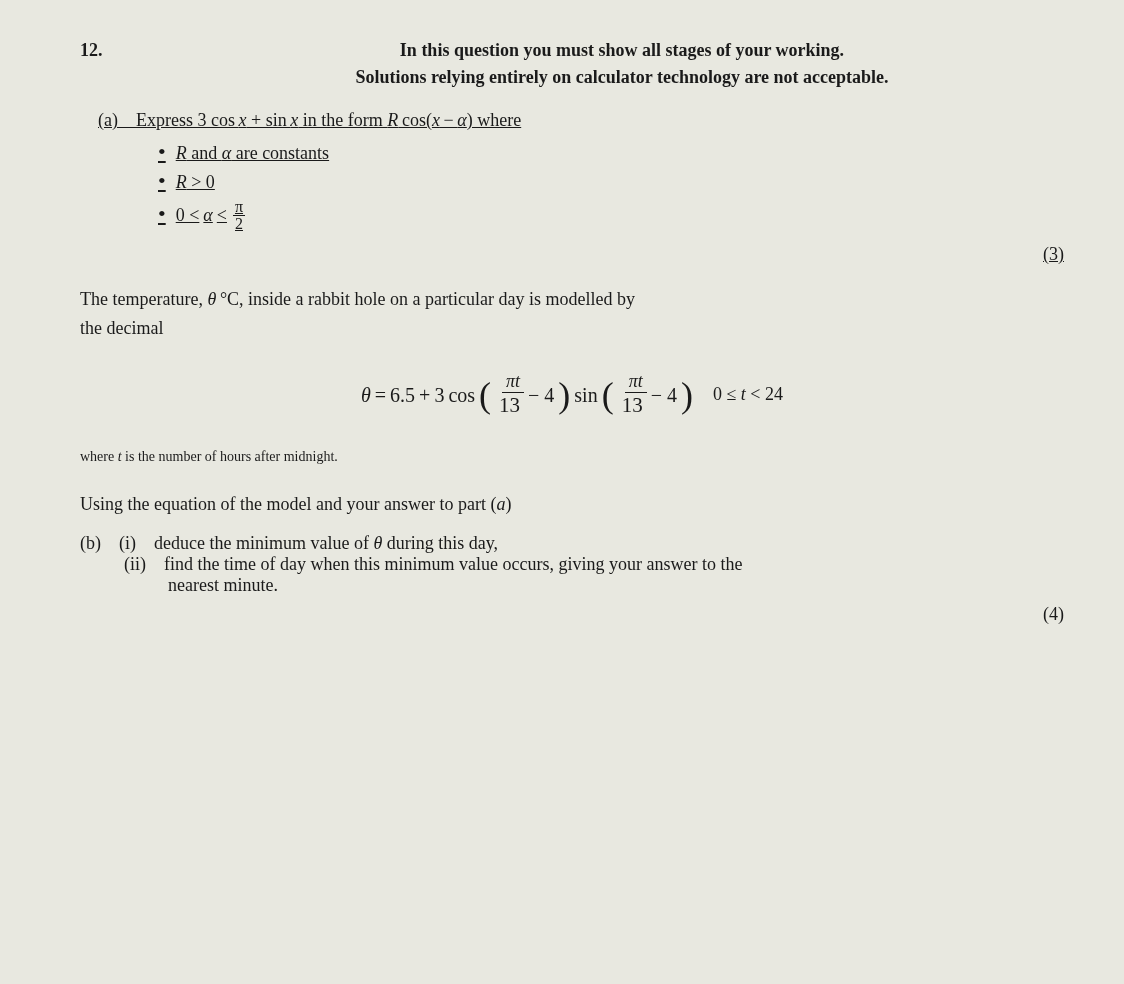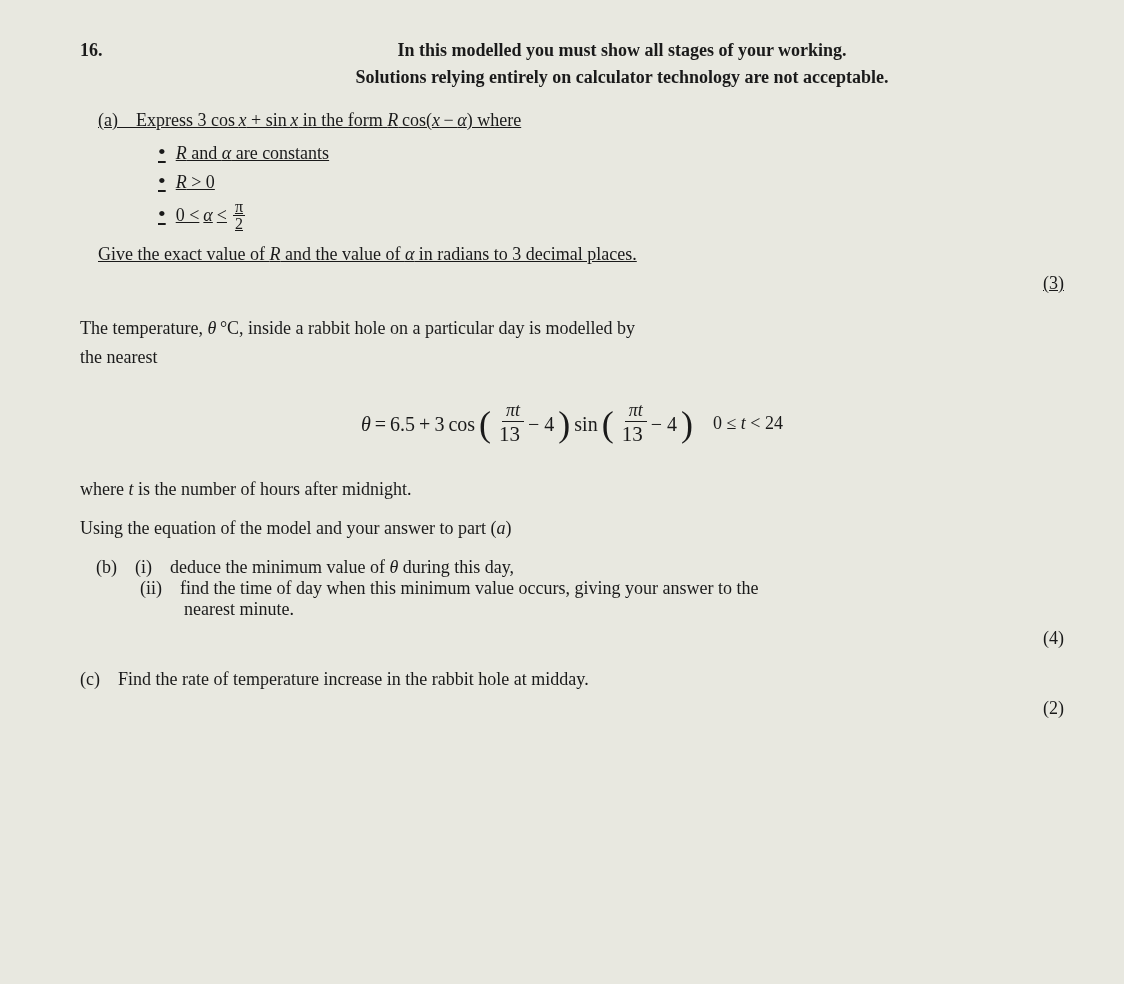--- a/index.html
+++ b/index.html
@@ -164,33 +164,32 @@
     .frac-big .den {
       padding: 1px 4px;
       font-size: 21px;
     }
 
     .constraint-text {
       font-size: 18px;
     }
 
     .where-line {
-      font-size: 18px;
-      margin-bottom: 10px;
+      font-size: 14px;
+      margin-bottom: 21px;
     }
 
     .using-line {
       font-size: 18px;
       margin-bottom: 14px;
     }
 
     .part-b-block {
       margin-top: 14px;
       font-size: 18px;
-      margin-left: 16px;
     }
 
     .sub-part-indent {
       margin-left: 44px;
     }
 
     .part-c-block {
       margin-top: 20px;
       font-size: 18px;
     }
@@ -202,23 +201,23 @@
     .section-spacing {
       margin-bottom: 10px;
     }
   </style>
 </head>
 <body>
 
 <div class="question-container">
 
   <div class="question-header">
-    <div class="question-number">16.</div>
+    <div class="question-number">12.</div>
     <div class="question-title-block">
-      <div class="bold-line">In this modelled you must show all stages of your working.</div>
+      <div class="bold-line">In this question you must show all stages of your working.</div>
       <div class="bold-line">Solutions relying entirely on calculator technology are not acceptable.</div>
     </div>
   </div>
 
   <div class="part-a-block">
     <div class="part-label section-spacing">
       <span>(a)</span>
       &nbsp;&nbsp;
       <span>Express 3 cos <span class="italic-var">x</span> + sin <span class="italic-var">x</span> in the form <span class="italic-var">R</span> cos(<span class="italic-var">x</span> − <span class="italic-var">α</span>) where</span>
     </div>
@@ -237,32 +236,29 @@
         <span class="alpha-constraint">
           0 &lt; <span class="italic-var">α</span> &lt;
           <span class="fraction-inline">
             <span class="numerator">π</span>
             <span class="denominator">2</span>
           </span>
         </span>
       </li>
     </ul>
 
-    <div class="give-value-line">
-      Give the exact value of <span class="italic-var">R</span> and the value of <span class="italic-var">α</span> in radians to 3 decimal places.
-    </div>
 
     <div class="marks">(3)</div>
   </div>
 
   <div class="temperature-block">
     <div>
       The temperature, <span class="italic-var">θ</span> °C, inside a rabbit hole on a particular day is modelled by
     </div>
-    <div>the nearest</div>
+    <div>the decimal</div>
 
     <div class="equation-block">
       <div class="math-expr">
         <span><span class="italic-var">θ</span></span>
         <span>=</span>
         <span>6.5</span>
         <span>+</span>
         <span>3</span>
         <span>cos</span>
         <span class="big-paren">(</span>
@@ -302,22 +298,14 @@
     </div>
     <div class="sub-part-indent">
       <span>(ii)</span>
       &nbsp;&nbsp;
       <span>find the time of day when this minimum value occurs, giving your answer to the</span>
       <div style="margin-left: 44px;">nearest minute.</div>
     </div>
     <div class="marks">(4)</div>
   </div>
 
-  <div class="part-c-block">
-    <div>
-      <span>(c)</span>
-      &nbsp;&nbsp;
-      <span>Find the rate of temperature increase in the rabbit hole at midday.</span>
-    </div>
-    <div class="marks">(2)</div>
-  </div>
 
 </div>
 
 </body></html>

